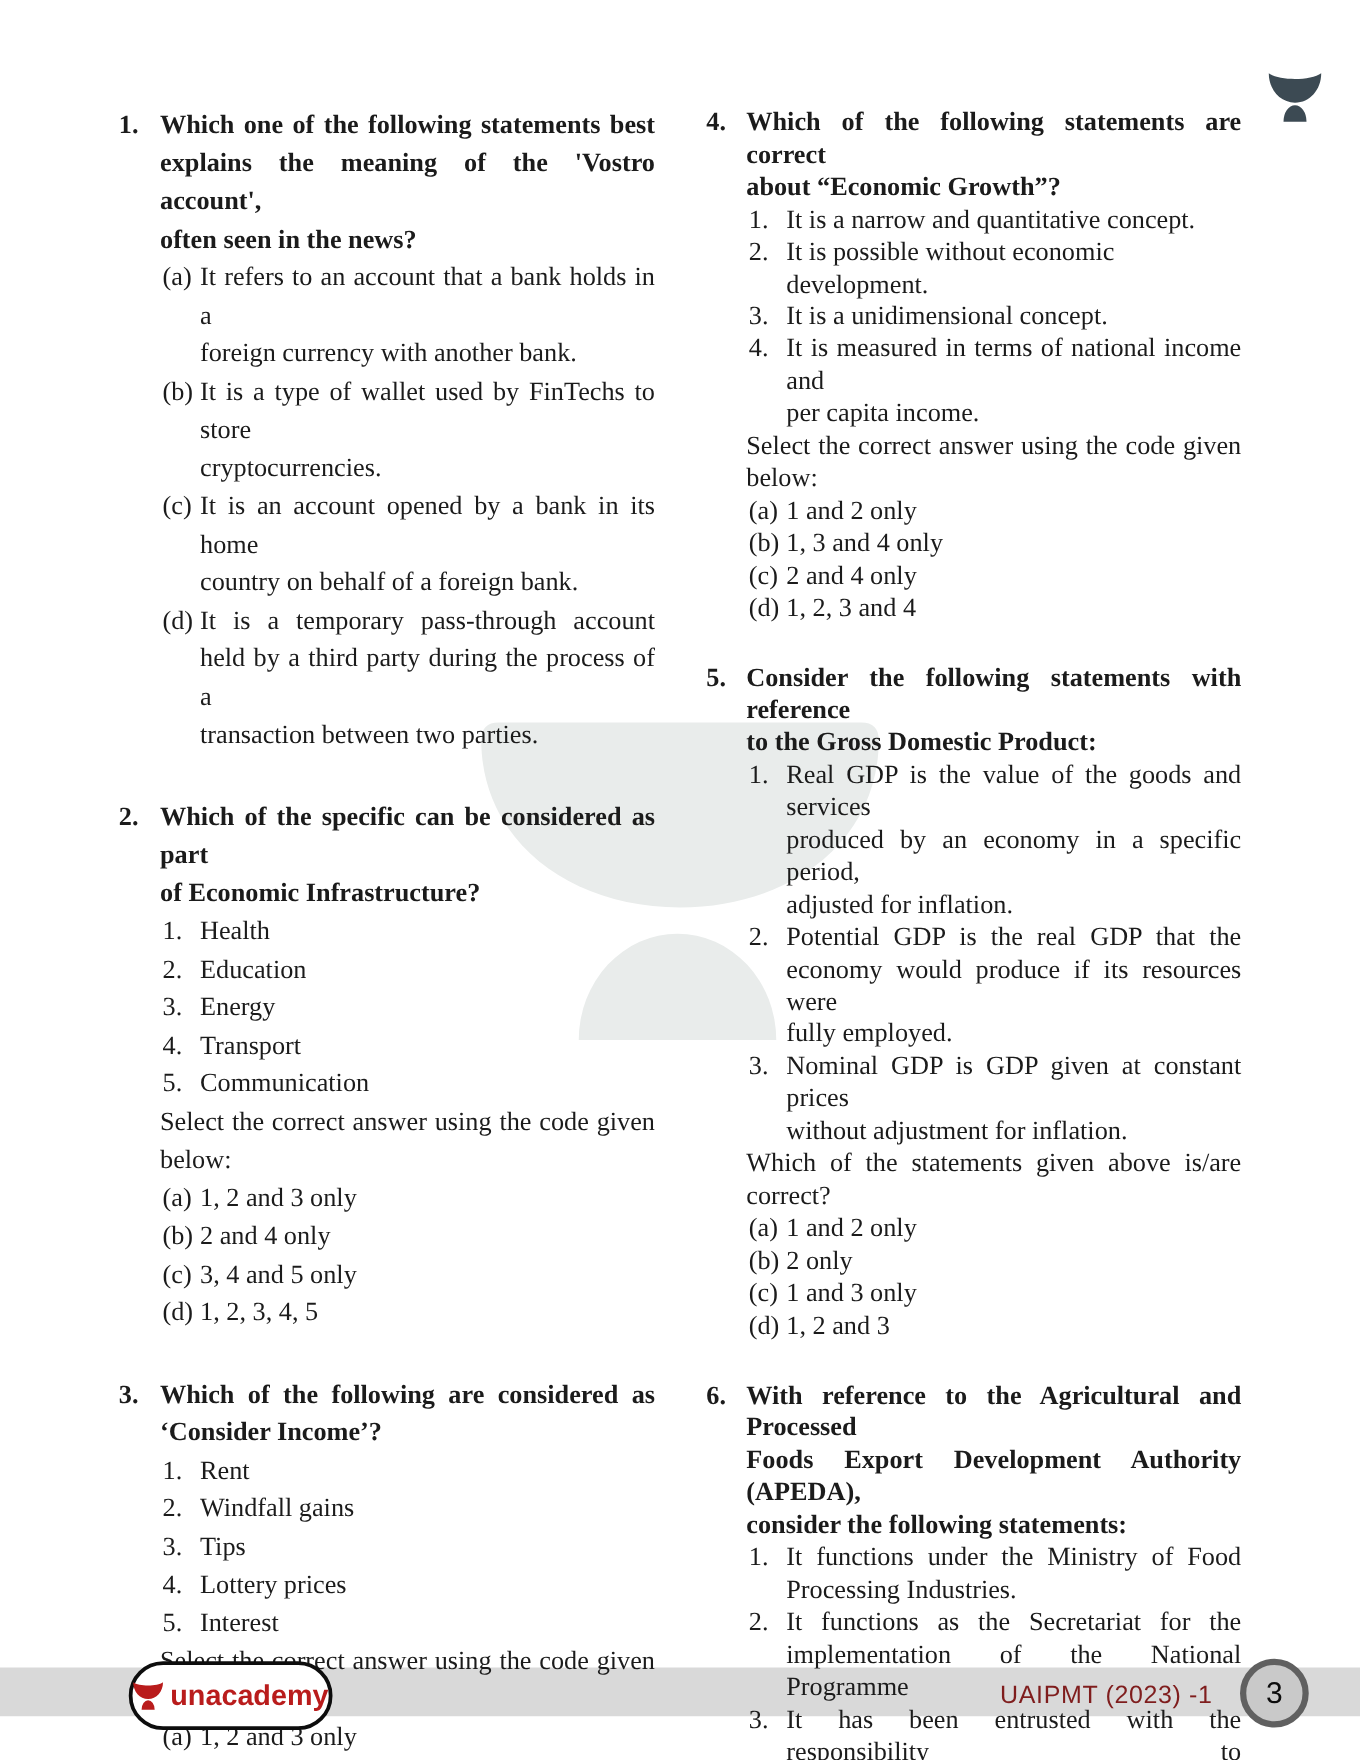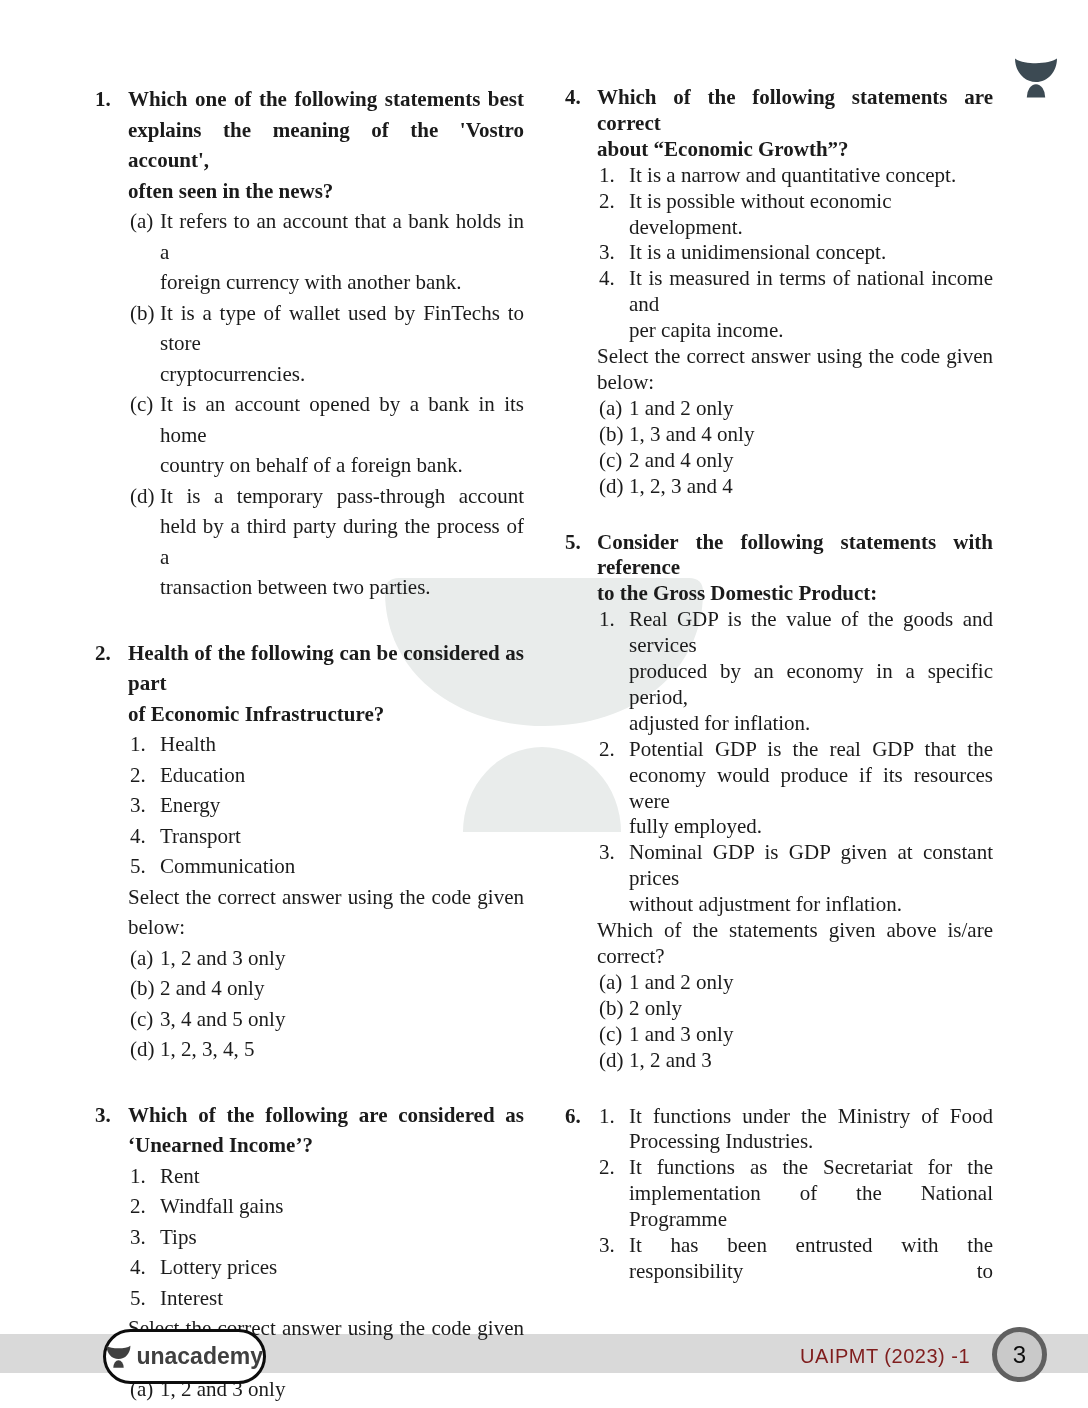--- a/index.html
+++ b/index.html
@@ -115,21 +115,21 @@
               <div class="ln j">held by a third party during the process of a</div>
               <div class="ln">transaction between two parties.</div>
             </div>
           </div>
         </div>
       </div>
       <div class="question">
         <div class="qnum">2.</div>
         <div class="qbody">
           <div class="qheading">
-            <div class="ln j">Health of the following can be considered as part</div>
+            <div class="ln j">Which of the specific can be considered as part</div>
             <div class="ln">of Economic Infrastructure?</div>
           </div>
           <div class="row">
             <div class="lbl">1.</div>
             <div class="txt">
               <div class="ln">Health</div>
             </div>
           </div>
           <div class="row">
             <div class="lbl">2.</div>
@@ -183,21 +183,21 @@
               <div class="ln">1, 2, 3, 4, 5</div>
             </div>
           </div>
         </div>
       </div>
       <div class="question">
         <div class="qnum">3.</div>
         <div class="qbody">
           <div class="qheading">
             <div class="ln j">Which of the following are considered as</div>
-            <div class="ln">‘Unearned Income’?</div>
+            <div class="ln">‘Consider Income’?</div>
           </div>
           <div class="row">
             <div class="lbl">1.</div>
             <div class="txt">
               <div class="ln">Rent</div>
             </div>
           </div>
           <div class="row">
             <div class="lbl">2.</div>
             <div class="txt">
@@ -360,20 +360,25 @@
             <div class="lbl">(d)</div>
             <div class="txt">
               <div class="ln">1, 2 and 3</div>
             </div>
           </div>
         </div>
       </div>
       <div class="question">
         <div class="qnum">6.</div>
         <div class="qbody">
+          <div class="qheading">
+            <div class="ln j">With reference to the Agricultural and Processed</div>
+            <div class="ln j">Foods Export Development Authority (APEDA),</div>
+            <div class="ln">consider the following statements:</div>
+          </div>
           <div class="row">
             <div class="lbl">1.</div>
             <div class="txt">
               <div class="ln j">It functions under the Ministry of Food</div>
               <div class="ln">Processing Industries.</div>
             </div>
           </div>
           <div class="row">
             <div class="lbl">2.</div>
             <div class="txt">
@@ -386,21 +391,21 @@
             <div class="txt">
               <div class="ln j">It has been entrusted with the responsibility to</div>
             </div>
           </div>
         </div>
       </div>
     </div>
 
   <div class="footer-bar" style="background: rgb(217, 217, 217);"></div>
 
-  <div class="brand-pill" style="color: #404040; border-color: rgb(13, 13, 13); justify-content: space-between;">
+  <div class="brand-pill" style="color: #b91c1c; border-color: rgb(13, 13, 13);">
     <span class="brand-icon">
       <svg viewBox="0 0 43 39" xmlns="http://www.w3.org/2000/svg">
         <path fill="currentColor" d="M1,1 C9,7 34,7 42,1 C42,14 33,24 21.5,24 C10,24 1,14 1,1 Z"></path>
         <path fill="currentColor" d="M12.5,39 A9,13 0 0 1 30.5,39 Z"></path>
       </svg>
     </span>
     <span>unacademy</span>
   </div>
 
   <div class="exam-label" style="color: #7f1d1d;">UAIPMT (2023) -1</div>

